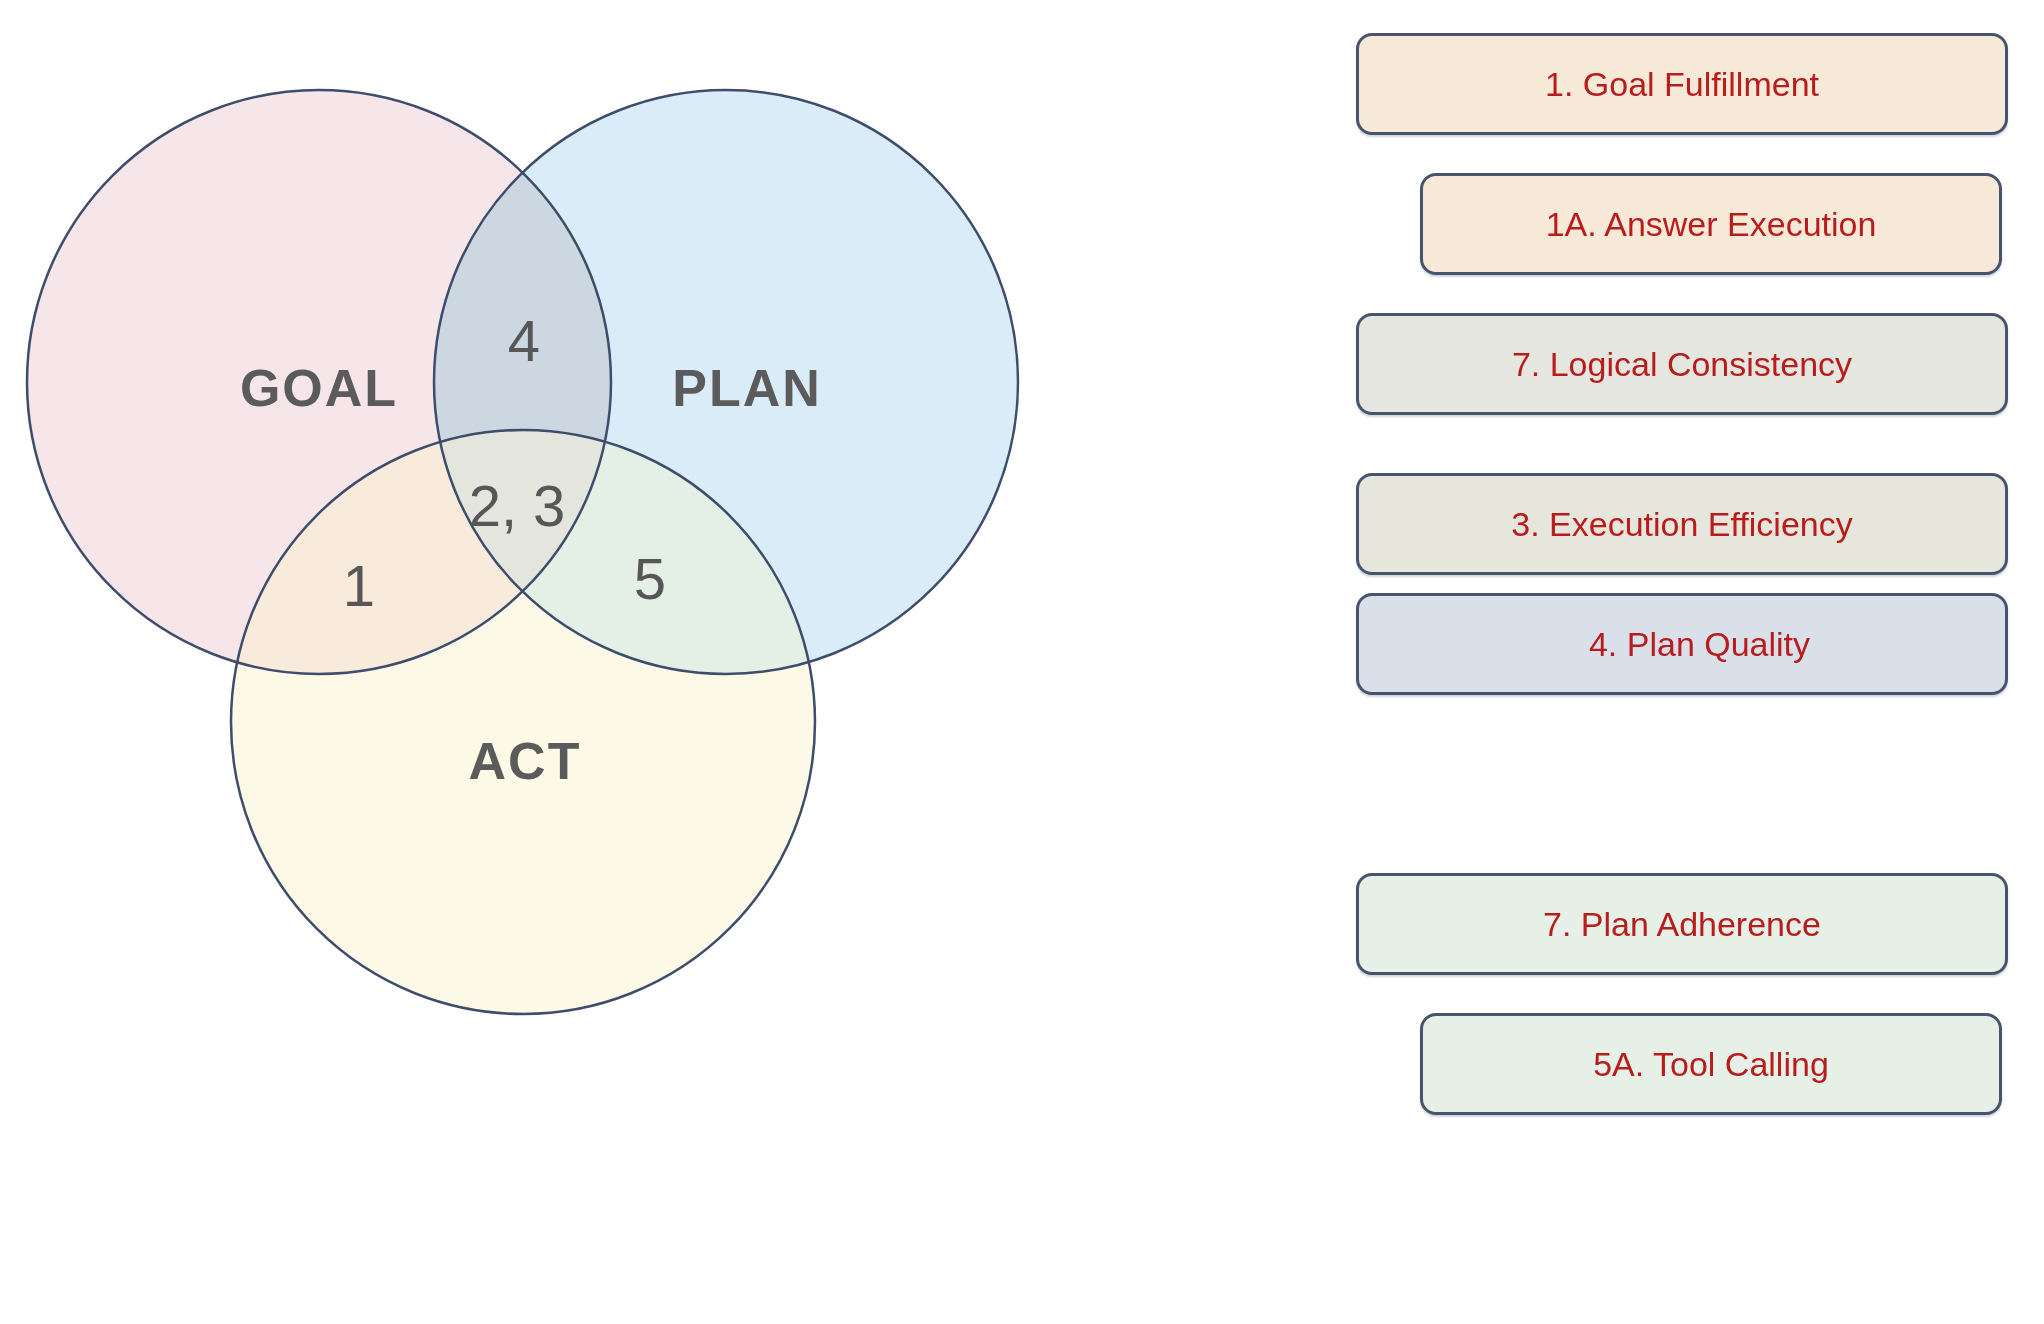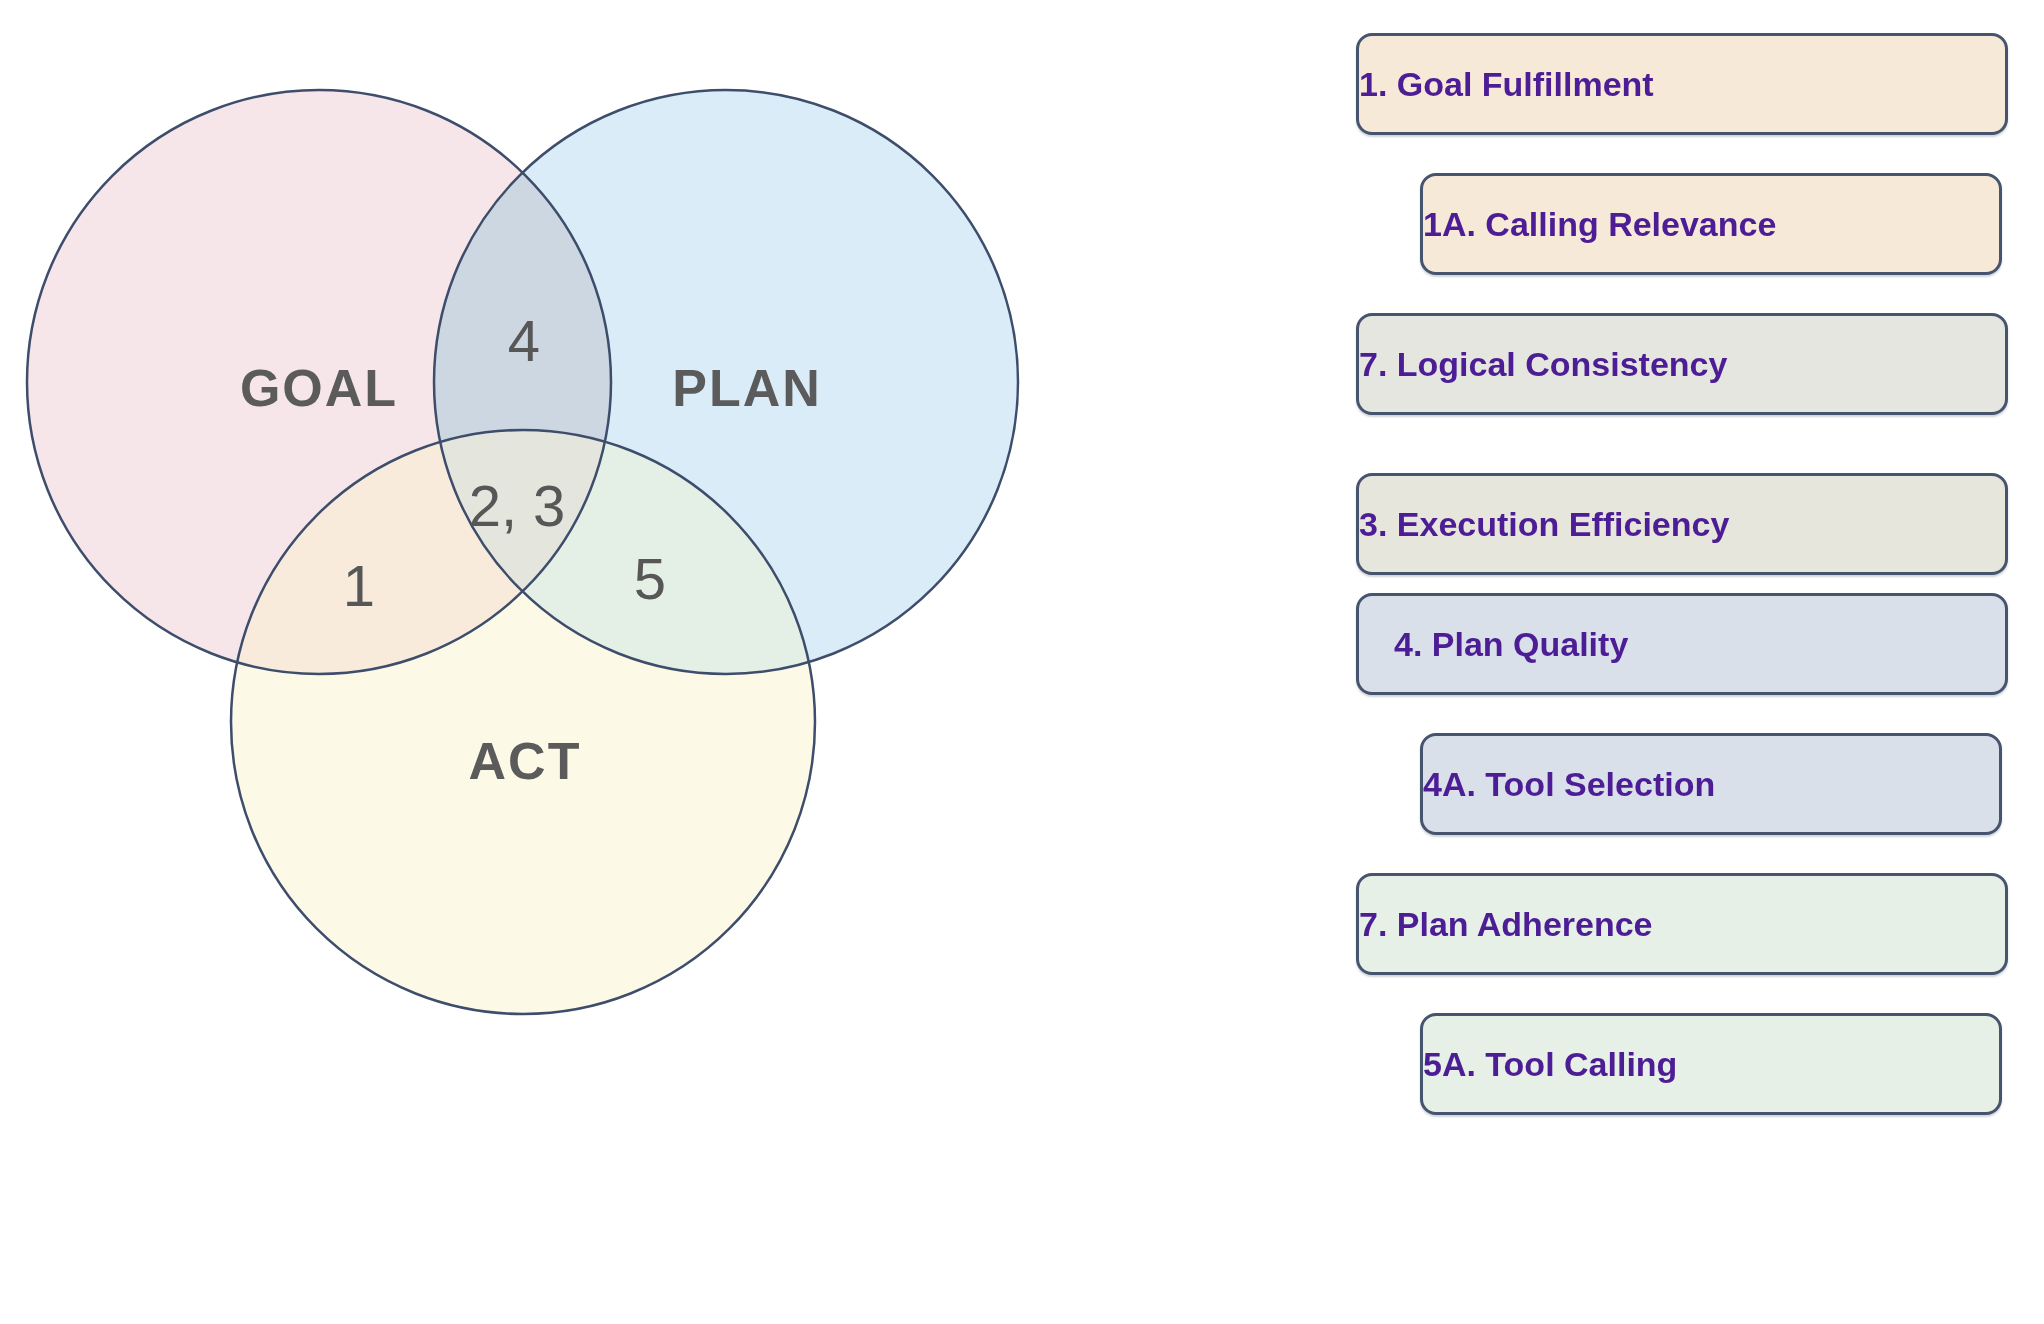--- a/index.html
+++ b/index.html
@@ -33,23 +33,24 @@
     width: 652px; height: 1324px;
   }
   .legend-box {
     position: absolute;
     box-sizing: border-box;
     height: 102px;
     border: 3px solid #47546e;
     border-radius: 16px;
     display: flex;
     align-items: center;
+    justify-content: center;
     font-size: 34px;
-    font-weight: 700;
-    color: #4c1d95;
+    font-weight: 400;
+    color: #b91c1c;
     box-shadow: 0 2px 2px rgba(70,84,110,0.25);
   }
   .legend-box.main { left: 0; width: 652px; }
   .legend-box.sub  { left: 64px; width: 582px; }
 </style>
 </head>
 <body>
 
 <div class="page">
 
@@ -97,33 +98,30 @@
       <text x="359" y="585" text-anchor="middle" dominant-baseline="central" class="venn-number">1</text>
       <text x="650" y="578" text-anchor="middle" dominant-baseline="central" class="venn-number">5</text>
     </svg>
   </div>
 
   <div class="legend">
     <div class="legend-box main" style="top: 33px; background: rgb(247, 233, 216);">
       <span>1. Goal Fulfillment</span>
     </div>
     <div class="legend-box sub" style="top: 173px; background: rgb(247, 233, 216);">
-      <span>1A. Calling Relevance</span>
+      <span>1A. Answer Execution</span>
     </div>
     <div class="legend-box main" style="top: 313px; background: rgb(229, 230, 223);">
       <span>7. Logical Consistency</span>
     </div>
     <div class="legend-box main" style="top: 473px; background: rgb(231, 230, 220);">
       <span>3. Execution Efficiency</span>
     </div>
     <div class="legend-box main" style="top: 593px; background: rgb(218, 224, 234); padding-left: 35px;">
       <span>4. Plan Quality</span>
-    </div>
-    <div class="legend-box sub" style="top: 733px; background: rgb(218, 224, 234);">
-      <span>4A. Tool Selection</span>
     </div>
     <div class="legend-box main" style="top: 873px; background: rgb(231, 240, 231);">
       <span>7. Plan Adherence</span>
     </div>
     <div class="legend-box sub" style="top: 1013px; background: rgb(231, 240, 231);">
       <span>5A. Tool Calling</span>
     </div>
   </div>
 
 </div>

